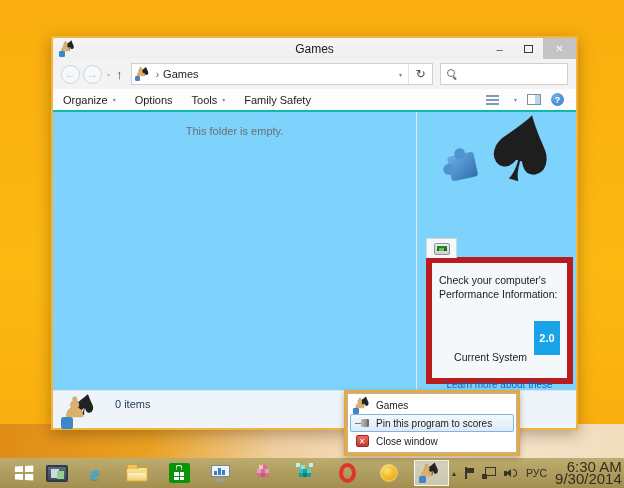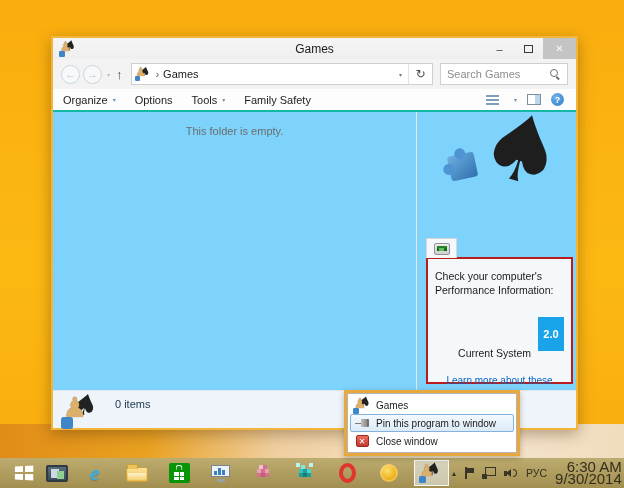--- a/index.html
+++ b/index.html
@@ -91,21 +91,21 @@
 
   
   .perf-tab { position:absolute; left:9px; top:126px; width:31px; height:20px; z-index:2;
     border:1px solid #d6d6d6; border-bottom:none; background:#f5f8fb; display:flex;
     align-items:center; justify-content:center; }
   .ptab-ico { position:relative; width:16px; height:12px; border:1px solid #8f959b; border-radius:2px;
     background:linear-gradient(#ececec,#cfcfcf); }
   .ptab-ico::before { content:""; position:absolute; left:2px; top:2px; right:2px; bottom:3px;
     background:linear-gradient(#2c8b2c,#145a14); }
   .ptab-ico::after { content:""; position:absolute; left:4px; top:4px; width:5px; height:3px; background:#5fc45f; }
-  .perf-box { position:absolute; left:9px; right:3px; top:145px; bottom:6px; border:2px solid #b91c1c;
+  .perf-box { position:absolute; left:9px; right:3px; top:145px; bottom:6px; border:6px solid #b91c1c;
     background:#f5f8fb; padding:10px 7px; font-size:10.5px; color:#1a1a1a; line-height:1.35; }
   .perf-row { display:flex; align-items:center; justify-content:flex-end; gap:7px; margin-top:11px; }
   .perf-label { font-size:10.5px; color:#1a1a1a;margin-top:38px; }
   .score-badge { min-width:26px; height:34px; padding:16px 3px; background:#19a3e8; color:#fff;
     font-weight:bold; font-size:11px; display:flex; align-items:center; justify-content:center; }
   .perf-link { margin-top:13px; text-align:center; font-size:10px; color:#0a64c0; }
 
   .statusbar { position:relative; height:38px; background:#eef4fa; border-top:1px solid #dce5ee; }
   .sb-count { position:absolute; left:62px; top:7px; font-size:11px; color:#253c52; }
   .sb-icon { position:absolute; left:10px; top:3px; }
@@ -234,21 +234,20 @@
           <i class="g-spade">♠</i>
           <i class="g-pawn">♟</i>
           <i class="g-puz"></i>
         </span>
         <span class="crumb-sep">›</span>
         <span class="crumb">Games</span>
         <span class="addr-caret">▾</span>
         <div class="refresh-seg">↻</div>
       </div>
       <div class="searchbox">
-        <input type="text" placeholder="Search Games" style="">
         <span class="magnifier"></span>
       </div>
     </div>
 
     <div class="toolbar">
       <div class="tool-item">
         <span>Organize</span>
         <span class="tool-caret">▾</span>
       </div>
       <div class="tool-item">
@@ -317,21 +316,21 @@
             <i class="g-pawn">♟</i>
             <i class="g-puz"></i>
           </span>
         </span>
         <span>Games</span>
       </div>
       <div class="jm-item hl">
         <span class="jm-ico">
             <span class="pin-ico"></span>
           </span>
-        <span>Pin this program to window</span>
+        <span>Pin this program to scores</span>
       </div>
       <div class="jm-item">
         <span class="jm-ico">
             <span class="xred">✕</span>
           </span>
         <span>Close window</span>
       </div>
     </div>
   </div>
 

